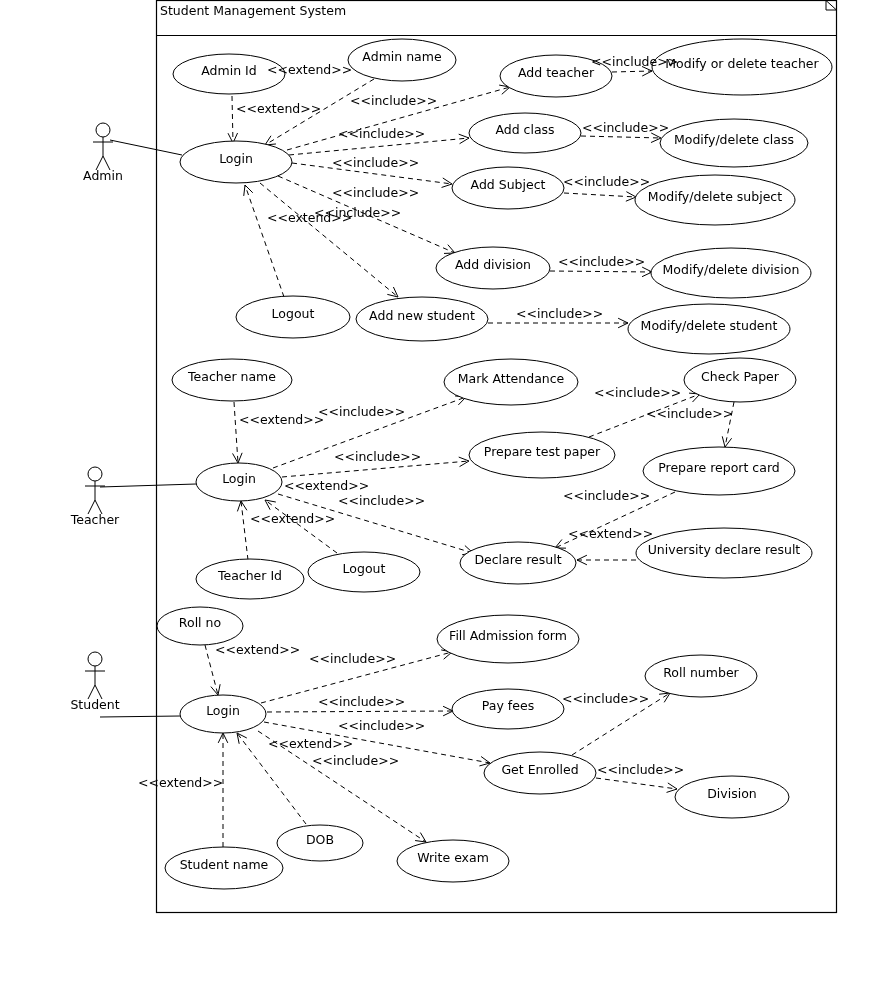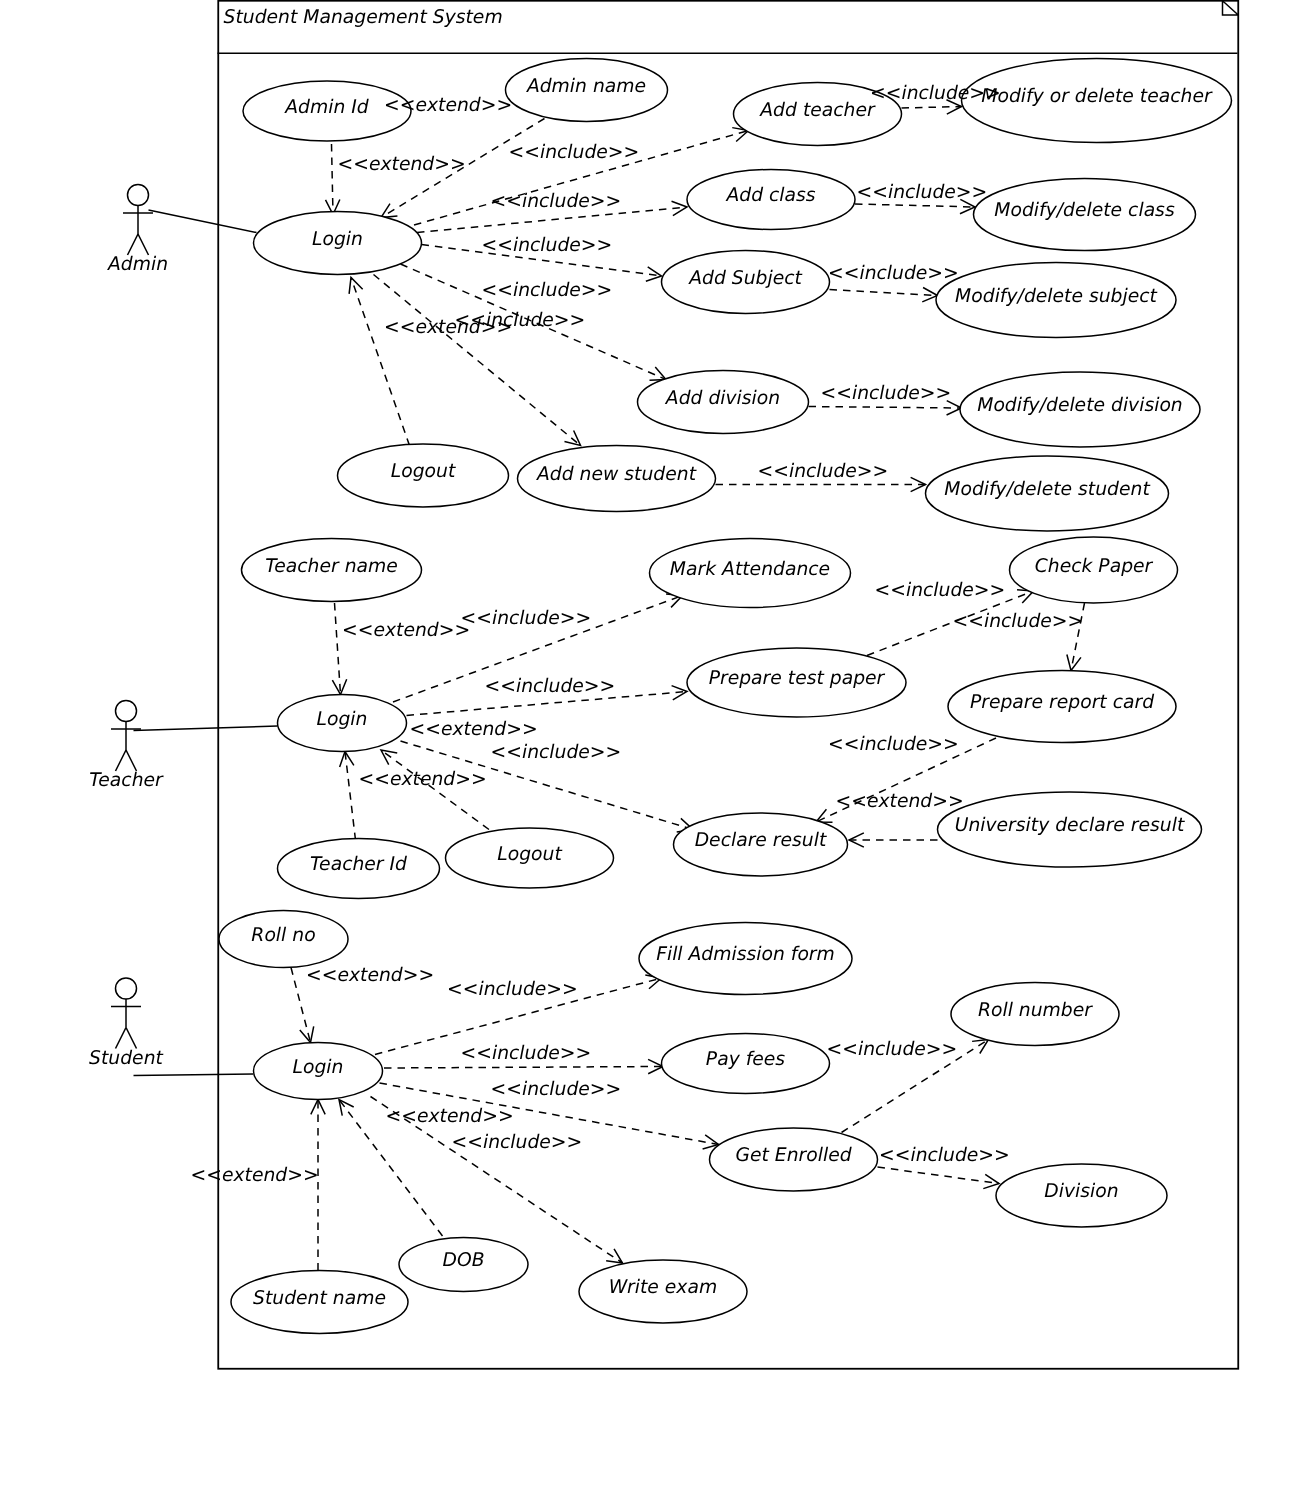--- a/index.html
+++ b/index.html
@@ -1,18 +1,18 @@
 <!DOCTYPE html>
 <html><head>
 <meta charset="utf-8">
 <style>
   html, body { margin: 0; padding: 0; background: #ffffff; }
   body { width: 872px; height: 1008px; position: relative; overflow: hidden;
          font-family: "DejaVu Sans", sans-serif; }
-  #canvas { position: absolute; left: 1px; top: 0; width: 840px; height: 1008px; font-style: italic; }
+  #canvas { position: absolute; left: 12px; top: 0; width: 840px; height: 1008px; }
   svg text { font-family: "DejaVu Sans", sans-serif; font-size: 12.5px; fill: #000; }
   .frame { fill: #fff; stroke: #000; stroke-width: 1.2; }
   .uc { fill: #fff; stroke: #000; stroke-width: 1; }
   .dash { fill: none; stroke: #000; stroke-width: 1; stroke-dasharray: 5 4; }
   .solid { fill: none; stroke: #000; stroke-width: 1; }
   .arrowhead { fill: none; stroke: #000; stroke-width: 1; }
   .actor-part { fill: #fff; stroke: #000; stroke-width: 1; }
   .title-text { font-size: 12.5px; }
 </style>
 </head>

